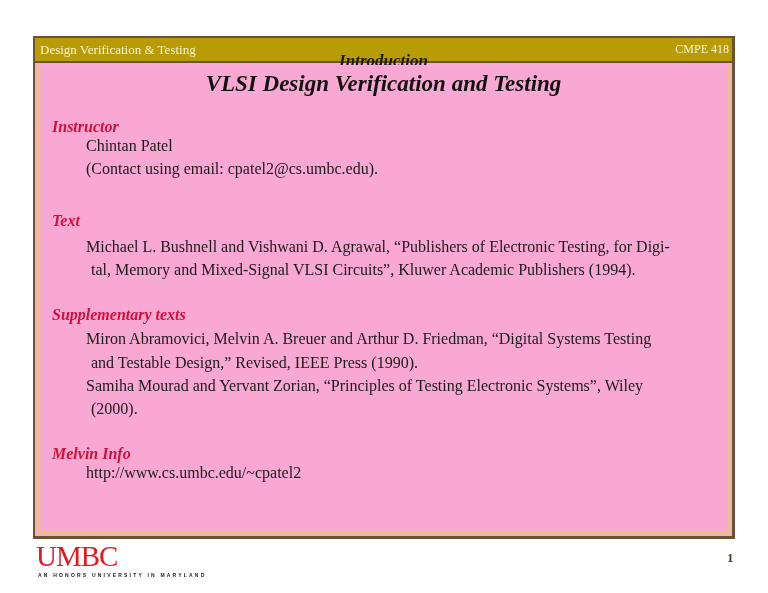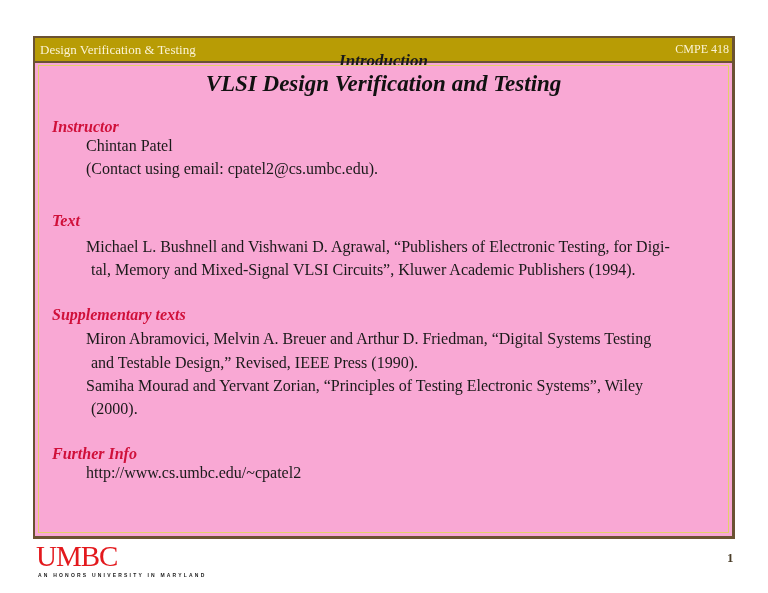--- a/index.html
+++ b/index.html
@@ -62,20 +62,20 @@
     <div class="section-head" style="top:146px;">Text</div>
     <div class="line" style="top:172px;">Michael L. Bushnell and Vishwani D. Agrawal, “Publishers of Electronic Testing, for Digi-</div>
     <div class="line cont" style="top:195px;">tal, Memory and Mixed-Signal VLSI Circuits”, Kluwer Academic Publishers (1994).</div>
 
     <div class="section-head" style="top:240px;">Supplementary texts</div>
     <div class="line" style="top:264px;">Miron Abramovici, Melvin A. Breuer and Arthur D. Friedman, “Digital Systems Testing</div>
     <div class="line cont" style="top:288px;">and Testable Design,” Revised, IEEE Press (1990).</div>
     <div class="line" style="top:311px;">Samiha Mourad and Yervant Zorian, “Principles of Testing Electronic Systems”, Wiley</div>
     <div class="line cont" style="top:334px;">(2000).</div>
 
-    <div class="section-head" style="top:379px;">Further Info</div>
+    <div class="section-head" style="top:379px;">Melvin Info</div>
     <div class="line" style="top:398px;">http://www.cs.umbc.edu/~cpatel2</div>
   </div>
 </div>
 
 <div class="logo">UMBC</div>
 <div class="tagline">AN HONORS UNIVERSITY IN MARYLAND</div>
 <div class="page-num">1</div>
 
 </body></html>

